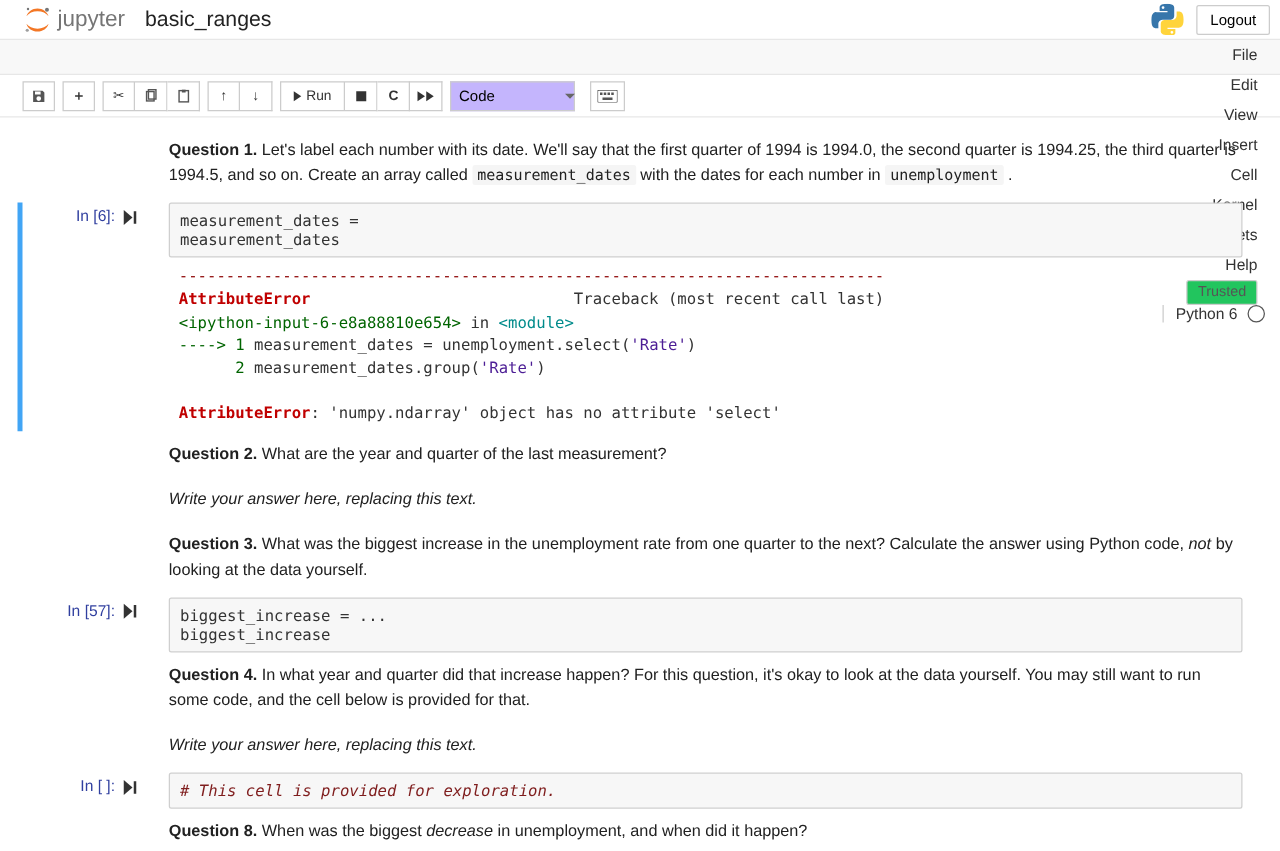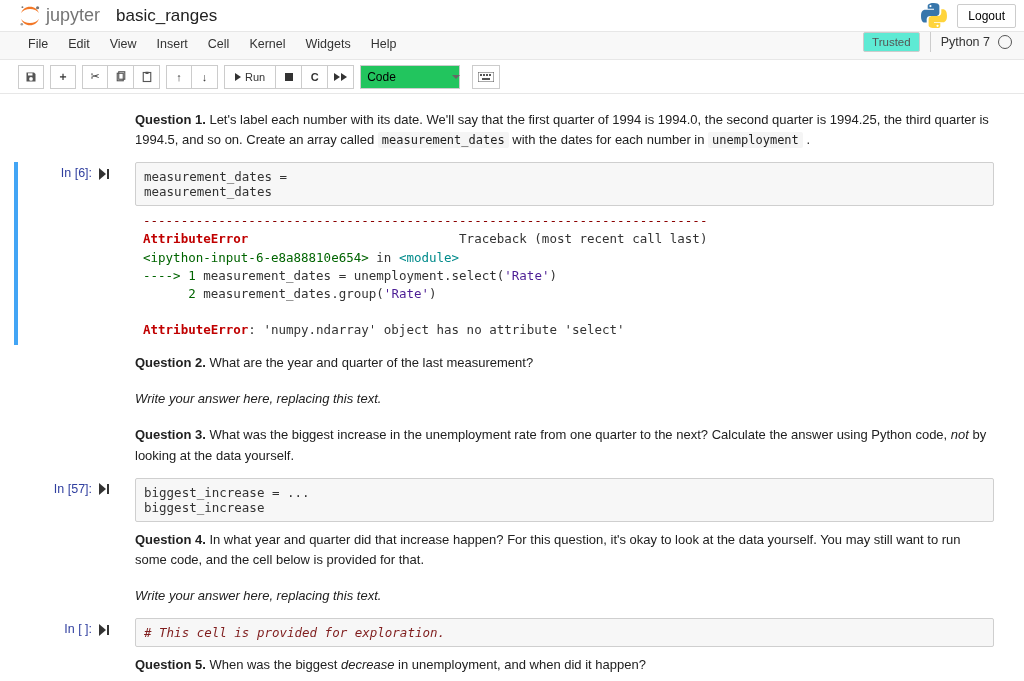--- a/index.html
+++ b/index.html
@@ -30,30 +30,30 @@
 .jupyter-mark svg { width:24px; height:24px; }
 .nb-name { font-size: 17px; color: #222; margin-right: 6px; text-align: center; }
 .checkpoint { font-size: 12px; color: #777; }
 .header-spacer { flex: 1; }
 .python-logo { width: 26px; height: 26px; margin-right: 10px; }
 .logout-btn {
   border: 1px solid #ccc; padding: 4px 10px; font-size: 12px;
   background: #fff; border-radius: 2px; cursor: pointer;
 }
 .menubar {
-  display: flex; align-items: flex-start; padding: 0 8px 0 18px;
-  border-bottom: 1px solid #e7e7e7; background: #f8f8f8; height: 28px;
+  display: flex; align-items: flex-end; padding: 0 8px 0 18px;
+  border-bottom: 1px solid #e7e7e7; background: #f8f8f8; height: 28px; flex-direction: column;
 }
 .menubar .menu {
   padding: 5px 10px; font-size: 12.5px; color: #333; cursor: pointer;
 }
 .menubar-spacer { flex: 1; }
 .trusted {
   border: 1px solid #ccc; padding: 3px 8px; font-size: 11.5px; color: #555;
-  background: #5eead4; border-radius: 2px; margin-right: 10px;
+  background: #22c55e; border-radius: 2px; margin-right: 10px;
 }
 .kernel-ind {
   display: flex; align-items: center; font-size: 12.5px; color: #333; padding-right:4px;
   border-left: 1px solid #ccc; padding-left: 10px; height: 20px;
 }
 .kernel-circle {
   width: 14px; height: 14px; border: 1.5px solid #555; border-radius: 50%; margin-left: 8px;
 }
 .toolbar {
   display: flex; align-items: center; padding: 4px 8px 4px 18px;
@@ -61,21 +61,21 @@
 }
 .tb-btn {
   border: 1px solid #ccc; background: #fff; height: 24px; min-width: 26px;
   display: flex; align-items: center; justify-content: center; font-size: 11px;
   cursor: pointer; padding: 0 5px;
 }
 .tb-group { display: flex; margin-right: 6px; }
 .tb-group .tb-btn + .tb-btn { border-left: none; }
 .tb-btn.run { padding: 0 10px; gap: 4px; }
 .tb-select {
-  border: 1px solid #ccc; height: 24px; font-size: 12px; background: #22c55e;
+  border: 1px solid #ccc; height: 24px; font-size: 12px; background: #c4b5fd;
   padding: 0 22px 0 6px; min-width: 100px; margin-right: 6px;
   -webkit-appearance: none; appearance: none;
   position: relative;
 }
 .select-wrap { position: relative; margin-right:6px; }
 .select-wrap:after{
   content:""; position:absolute; right:6px; top:10px; border:4px solid transparent;
   border-top-color:#666; pointer-events:none;
 }
 .notebook {
@@ -173,21 +173,21 @@
   <div class="menu">Edit</div>
   <div class="menu">View</div>
   <div class="menu">Insert</div>
   <div class="menu">Cell</div>
   <div class="menu">Kernel</div>
   <div class="menu">Widgets</div>
   <div class="menu">Help</div>
   <div class="menubar-spacer"></div>
   <div class="trusted">Trusted</div>
   <div class="kernel-ind">
-    <span>Python 7</span>
+    <span>Python 6</span>
     <span class="kernel-circle"></span>
   </div>
 </div>
 
 <div class="toolbar">
   <div class="tb-group">
     <div class="tb-btn">
       <svg width="12" height="12" viewBox="0 0 16 16">
           <path fill="#555" d="M2 2v12h12V4l-2-2H2zm6 11a2.5 2.5 0 1 1 0-5 2.5 2.5 0 0 1 0 5zM4 3h6v3H4V3z"></path>
         </svg>
@@ -311,16 +311,16 @@
 
   <div class="cell">
     <div class="prompt"><span>In [ ]:</span> &nbsp;<span class="run-above"></span></div>
     <div class="cell-body">
       <div class="code-input"><span class="comment"># This cell is provided for exploration.</span></div>
     </div>
   </div>
 
   <div class="cell narrow-md">
     <div class="prompt"></div>
-    <div class="cell-body md-cell"><strong>Question 5.</strong> When was the biggest <em>decrease</em> in unemployment, and when did it happen?</div>
+    <div class="cell-body md-cell"><strong>Question 8.</strong> When was the biggest <em>decrease</em> in unemployment, and when did it happen?</div>
   </div>
 
 </div>
 
 </body></html>

